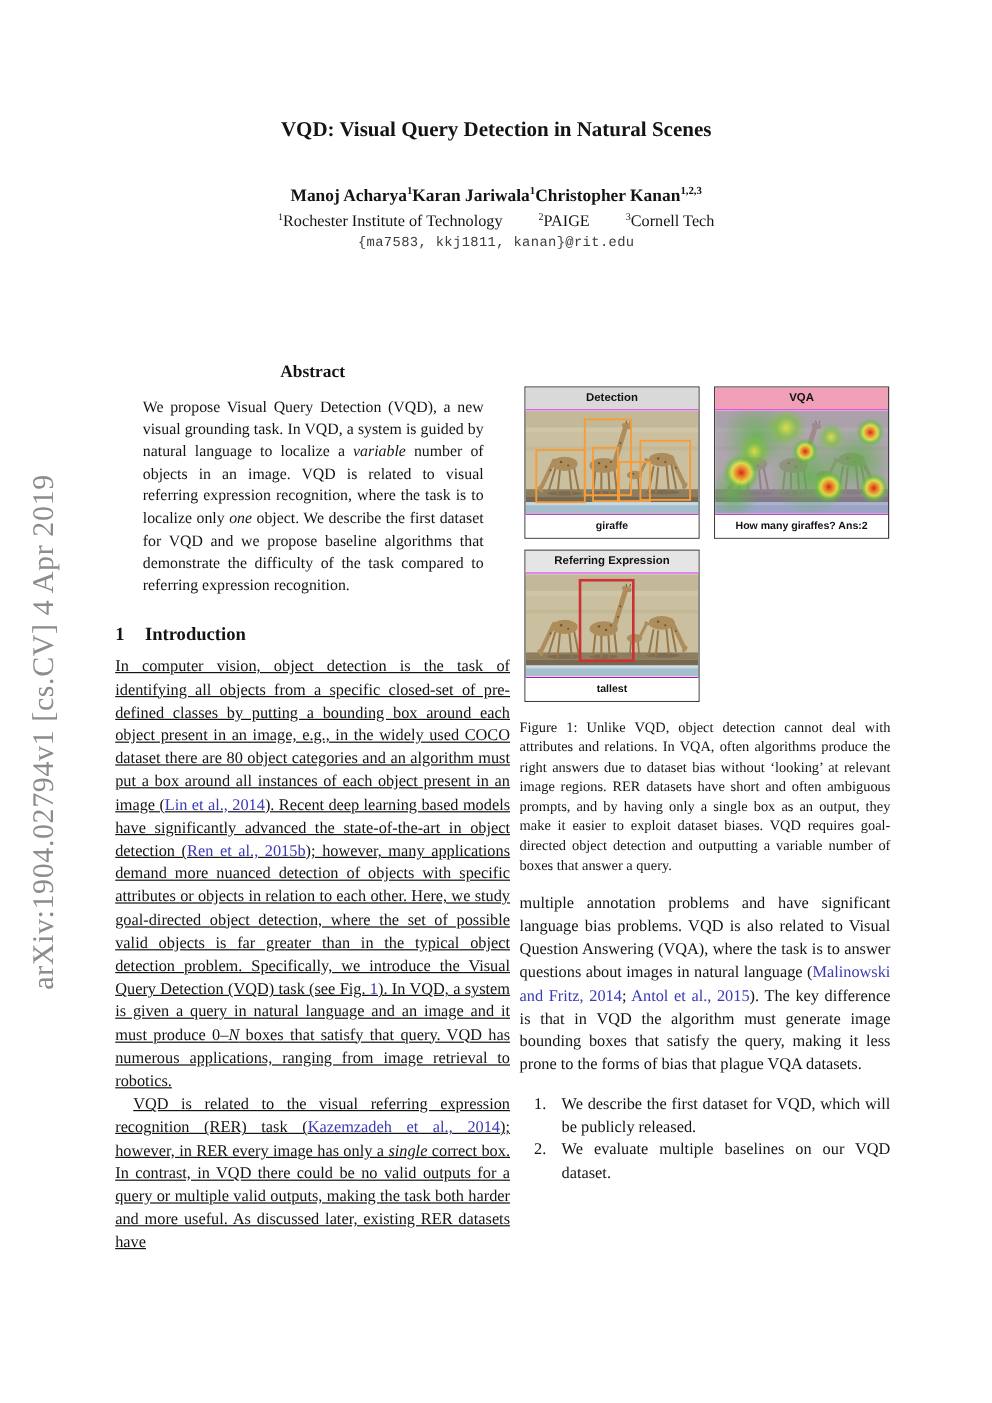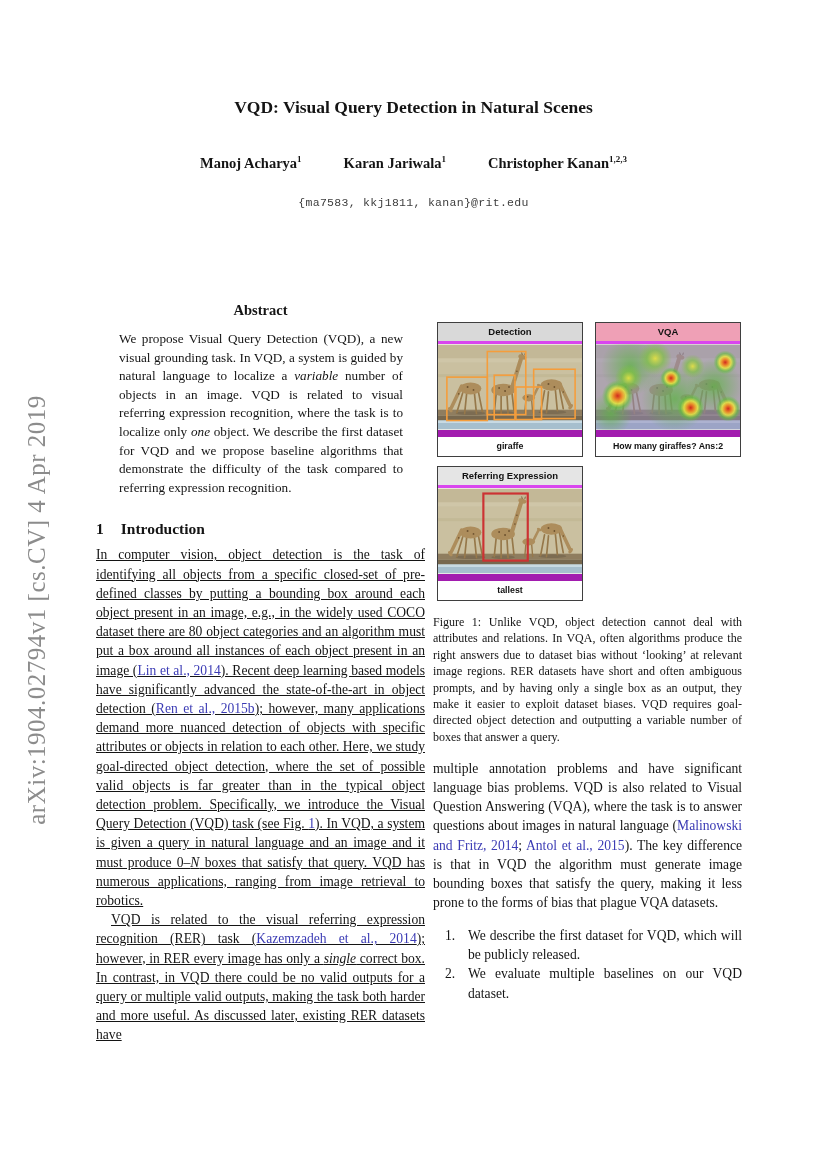--- a/index.html
+++ b/index.html
@@ -8,21 +8,21 @@
 
   
   .watermark{position:absolute;left:37px;top:610px;transform:translate(-50%,-50%) rotate(-90deg);
              transform-origin:center;white-space:nowrap;color:#8c8c8c;font-size:25px;
              letter-spacing:0.5px;font-family:"Liberation Serif",serif;}
 
   
   .title{position:absolute;top:97px;left:60px;width:707px;text-align:center;
          font-size:17.5px;font-weight:bold;}
   .authors{position:absolute;top:154px;left:60px;width:707px;display:flex;
-           justify-content:center;gap:42px;font-size:14.5px;font-weight:bold;}
+           justify-content:center;font-size:14.5px;font-weight:bold;}
   .authors sup{font-size:62%;font-weight:bold;}
   .affils{position:absolute;top:176px;left:60px;width:707px;display:flex;
           justify-content:center;gap:30px;font-size:13.5px;}
   .affils sup{font-size:62%;}
   .email{position:absolute;top:196px;left:60px;width:707px;text-align:center;
          font-family:"Liberation Mono",monospace;font-size:11.5px;color:#3d3d3d;letter-spacing:0.3px;}
 
   
   .leftcol{position:absolute;left:96px;top:302px;width:329px;}
   .abs-head{text-align:center;font-size:14.5px;font-weight:bold;margin-bottom:11px;}
@@ -30,29 +30,29 @@
   .sec-head{margin-top:23px;font-size:15.5px;font-weight:bold;display:flex;gap:17px;}
   .body-p{margin:7px 0 0 0;text-align:justify;font-size:13.6px;line-height:19.2px;text-decoration:underline;}
   .indent{text-indent:15px;margin-top:0;}
   .cite{color:#3a3ab4;}
 
   .rightcol{position:absolute;left:433px;top:322px;width:309px;}
 
   
   .fig-grid{display:grid;grid-template-columns:146px 146px;column-gap:12px;row-gap:9px;margin-left:4px;}
   .panel{border:1px solid #3f3f3f;background:#ffffff;}
-  .panel-head{height:18px;line-height:18px;text-align:center;border-bottom:3px solid #d946ef;
+  .panel-head{height:18px;line-height:18px;text-align:center;border-bottom:1px solid #d946ef;
               font-family:"Liberation Sans",sans-serif;font-size:9.5px;font-weight:bold;color:#111;}
   .head-det{background:#d9d9d9;}
   .head-vqa{background:#efa0b6;}
   .head-rer{background:#e5e5e5;}
   .head-vqd{background:#a9d18e;}
   .panel-img{height:86px;}
   .panel-img svg{display:block;width:100%;height:86px;}
-  .panel-cap{height:19px;line-height:19px;text-align:center;border-top:7px solid #a21caf;
+  .panel-cap{height:19px;line-height:19px;text-align:center;border-top:1px solid #a21caf;
              font-family:"Liberation Sans",sans-serif;font-size:8.8px;font-weight:bold;color:#111;background:#fff;}
 
   .fig-caption{margin-top:13px;text-align:justify;font-size:12px;line-height:16.4px;font-family:Liberation Serif, serif;}
   .right-para{text-align:justify;font-size:13.6px;line-height:19.2px;}
   .contrib-head{margin:14px 0 0 14px;font-size:13.6px;font-weight:bold;}
   .contrib-list{margin:9px 0 0 10px;padding:0;list-style:none;}
   .contrib-list li{display:flex;font-size:13.6px;line-height:19.2px;}
   .contrib-list .num{width:23px;flex:0 0 23px;text-align:left;padding-left:2px;}
   .contrib-list .itext{flex:1;text-align:justify;}
 </style>
@@ -153,20 +153,25 @@
   <div class="watermark">arXiv:1904.02794v1  [cs.CV]  4 Apr 2019</div>
 
   <div class="title">VQD: Visual Query Detection in Natural Scenes</div>
 
   <div class="authors">
     <span><span>Manoj Acharya</span><sup>1</sup></span>
     <span><span>Karan Jariwala</span><sup>1</sup></span>
     <span><span>Christopher Kanan</span><sup>1,2,3</sup></span>
   </div>
 
+  <div class="affils">
+    <span><sup>1</sup><span>Rochester Institute of Technology</span></span>
+    <span><sup>2</sup><span>PAIGE</span></span>
+    <span><sup>3</sup><span>Cornell Tech</span></span>
+  </div>
 
   <div class="email">{ma7583, kkj1811, kanan}@rit.edu</div>
 
   <div class="leftcol">
     <div class="abs-head">Abstract</div>
     <p class="abs-body"><span>We propose Visual Query Detection (VQD), a new visual grounding task. In VQD, a system is guided by natural language to localize a </span><span style="font-style: italic;">variable</span><span> number of objects in an image. VQD is related to visual referring expression recognition, where the task is to localize only </span><span style="font-style: italic;">one</span><span> object. We describe the first dataset for VQD and we propose baseline algorithms that demonstrate the difficulty of the task compared to referring expression recognition.</span></p>
     <div class="sec-head">
       <span>1</span>
       <span>Introduction</span>
     </div>

